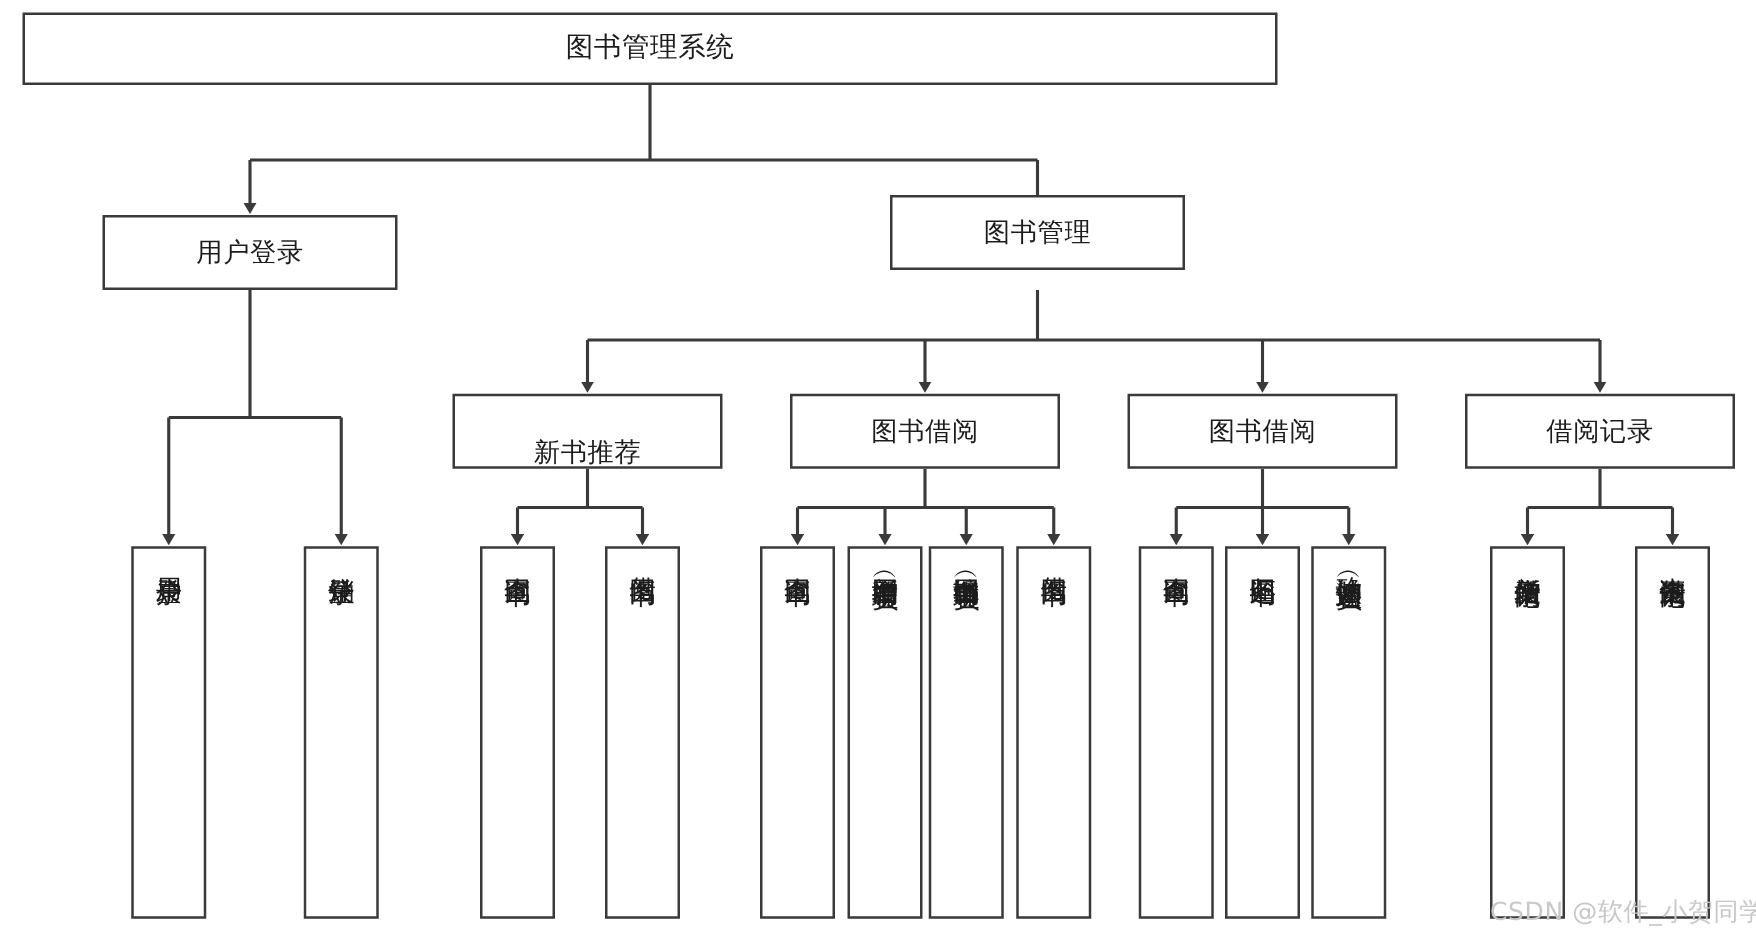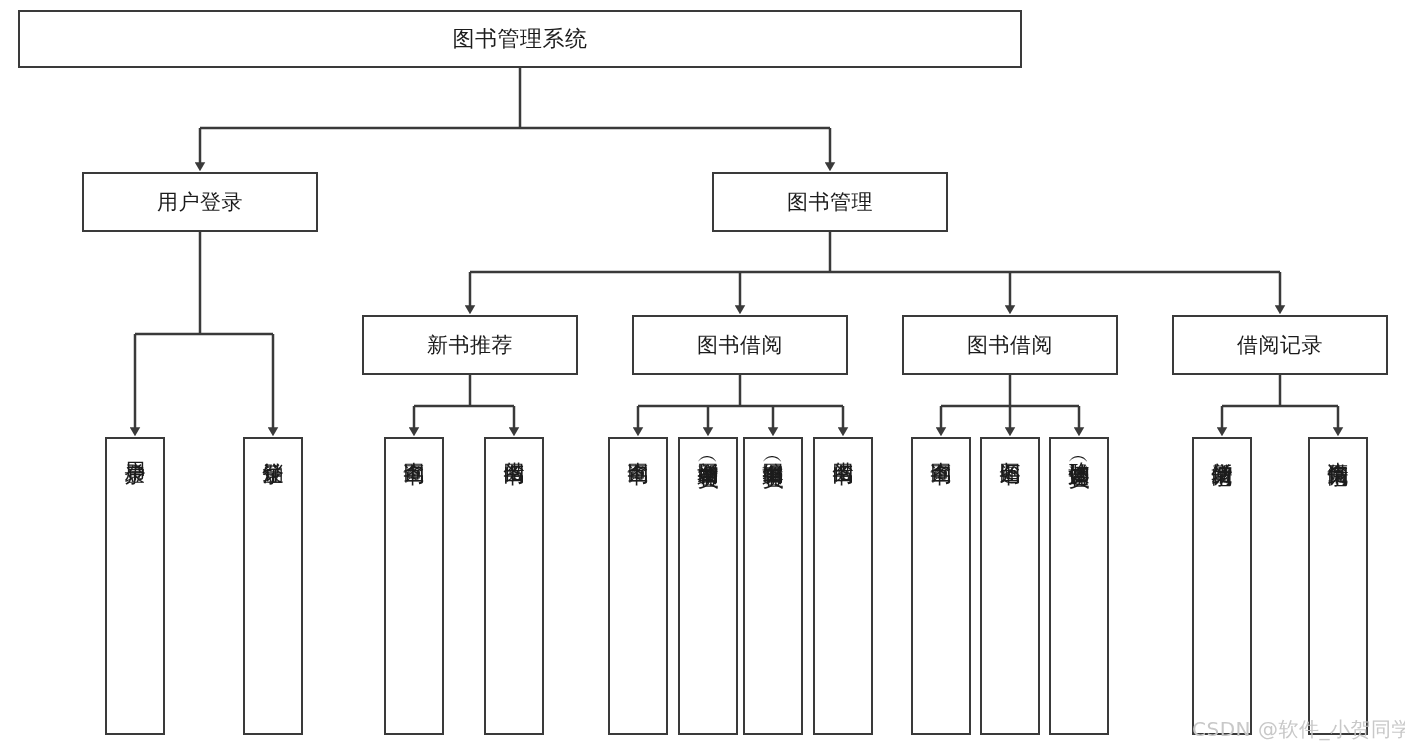--- a/index.html
+++ b/index.html
@@ -128,25 +128,25 @@
     </g>
   </svg>
 
   <div class="node h root" style="left:18px; top:10px; width:1004px; height:58px;">
     <span class="label">图书管理系统</span>
   </div>
 
   <div class="node h" style="left:82px; top:172px; width:236px; height:60px;">
     <span class="label">用户登录</span>
   </div>
-  <div class="node h" style="left:712px; top:172px; width:236px; height:60px;">
+  <div class="node h" style="left:712px; top:156px; width:236px; height:60px;">
     <span class="label">图书管理</span>
   </div>
 
-  <div class="node h" style="left:362px; top:315px; width:216px; height:60px;">
+  <div class="node h" style="left:362px; top:315px; width:216px; height:60px;align-items:flex-end;">
     <span class="label">新书推荐</span>
   </div>
   <div class="node h" style="left:632px; top:315px; width:216px; height:60px;">
     <span class="label">图书借阅</span>
   </div>
   <div class="node h" style="left:902px; top:315px; width:216px; height:60px;">
     <span class="label">图书借阅</span>
   </div>
   <div class="node h" style="left:1172px; top:315px; width:216px; height:60px;justify-content:center;">
     <span class="label">借阅记录</span>

